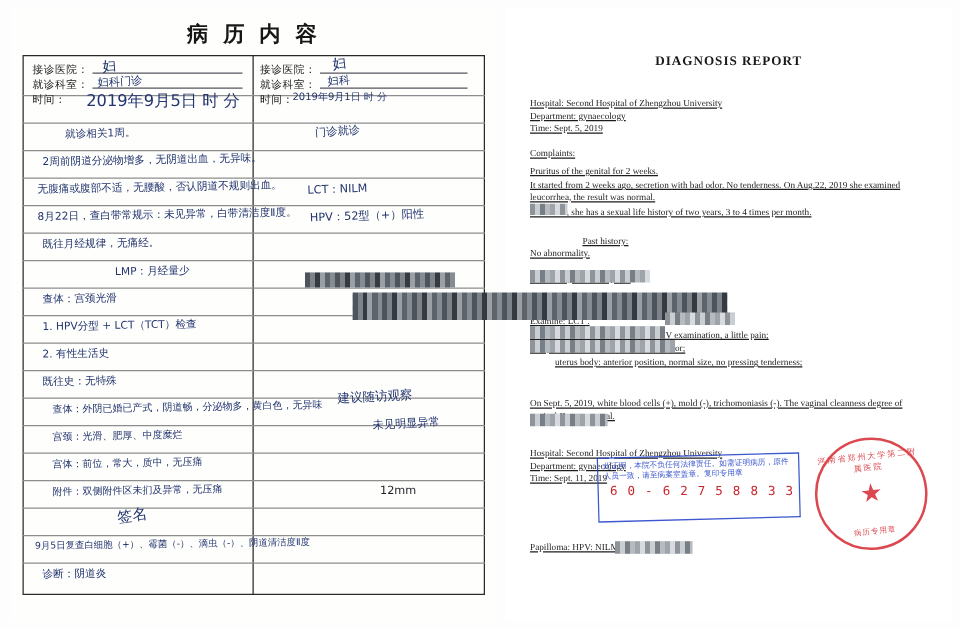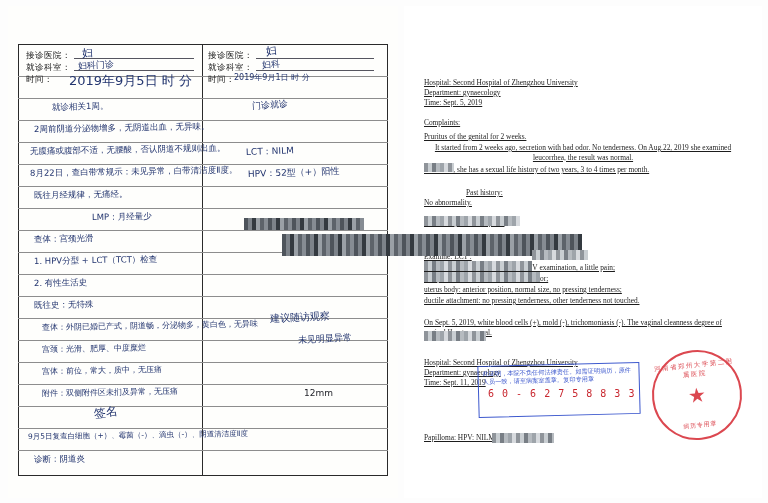--- a/index.html
+++ b/index.html
@@ -218,20 +218,21 @@
     letter-spacing: 1px;
   }
 </style>
 </head>
 <body>
 
 <div class="page">
 
   <div class="left-doc">
 
+    <div class="left-title">病 历 内 容</div>
 
     <div class="form-box"></div>
     <div class="form-midline"></div>
 
     <div class="rule" style="top:70px;"></div>
     <div class="rule" style="top:92px;"></div>
     <div class="rule" style="top:114px;"></div>
     <div class="rule" style="top:136px;"></div>
     <div class="rule" style="top:158px;"></div>
     <div class="rule" style="top:180px;"></div>
@@ -294,40 +295,40 @@
     <div class="hw blue" style="left:262px; top:306px; font-size:10px; transform:rotate(-3deg);">建议随访观察</div>
     <div class="hw blue" style="left:290px; top:328px; font-size:9px; transform:rotate(-3deg);">未见明显异常</div>
     <div class="hw dark" style="left:296px; top:382px; font-size:9px;">12mm</div>
 
     <div class="mosaic dark" style="left:236px; top:212px; width:120px; height:12px;"></div>
 
   </div>
 
   <div class="right-doc">
 
+    <div class="rep-title">DIAGNOSIS REPORT</div>
 
     <div class="rep-line" style="top:72px;">Hospital: Second Hospital of Zhengzhou University</div>
     <div class="rep-line" style="top:82px;">Department: gynaecology</div>
     <div class="rep-line" style="top:92px;">Time: Sept. 5, 2019</div>
 
     <div class="rep-line" style="top:112px;">Complaints:</div>
     <div class="rep-line" style="top:126px;">Pruritus of the genital for 2 weeks.</div>
-    <div class="rep-line wrap" style="top:137px;text-align:center;">It started from 2 weeks ago, secretion with bad odor. No tenderness. On Aug.22, 2019 she examined leucorrhea, the result was normal.</div>
+    <div class="rep-line wrap" style="top:137px;">It started from 2 weeks ago, secretion with bad odor. No tenderness. On Aug.22, 2019 she examined leucorrhea, the result was normal.</div>
     <div class="rep-line" style="top:159px;">Gravida 0, she has a sexual life history of two years, 3 to 4 times per month.</div>
 
     <div class="rep-line" style="top:182px;padding-left:42px;">Past history:</div>
     <div class="rep-line" style="top:192px;">No abnormality.</div>
 
     <div class="rep-line under" style="top:212px;">Initial Judgement: colpitis?</div>
 
     <div class="rep-line" style="top:246px;">Examine: LCT .</div>
     <div class="rep-line" style="top:257px;">corona, examination, leucorrhea, HPV examination, a little pain;</div>
     <div class="rep-line" style="top:268px;">dim yellow and white secretions, no odor;</div>
-    <div class="rep-line" style="top:279px;">uterus body: anterior position, normal size, no pressing tenderness;</div>
-    <div class="rep-line" style="top:290px;">ductile attachment: no pressing tenderness, other tenderness not touched.</div>
+    <div class="rep-line" style="top:279px;margin-left:20px;">uterus body: anterior position, normal size, no pressing tenderness;</div>
 
     <div class="rep-line wrap" style="top:312px;">On Sept. 5, 2019,  white blood cells  (+), mold  (-), trichomoniasis  (-).  The vaginal cleanness degree of vaginal II, rate normal.</div>
 
     <div class="rep-line" style="top:352px;">Hospital: Second Hospital of Zhengzhou University</div>
     <div class="rep-line" style="top:362px;">Department: gynaecology</div>
     <div class="rep-line" style="top:372px;">Time: Sept. 11, 2019</div>
 
     <div class="rep-line" style="top:427px;">Papilloma:                 HPV: NILM                                 52(+)   43(-)</div>
 
     <div class="mosaic" style="left:20px; top:157px; width:30px; height:9px;"></div>

